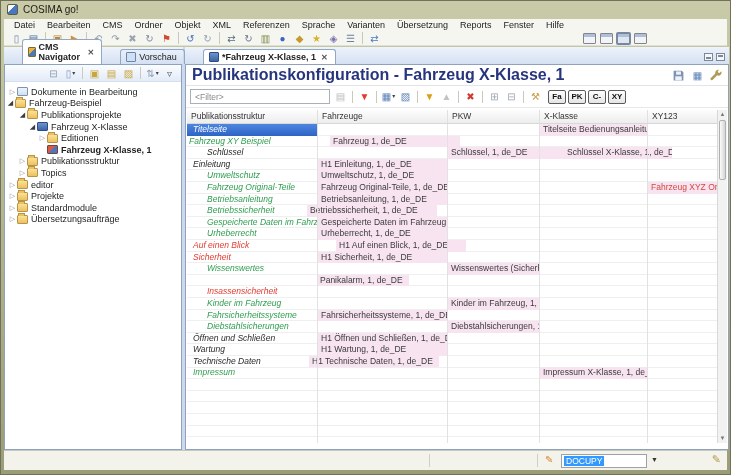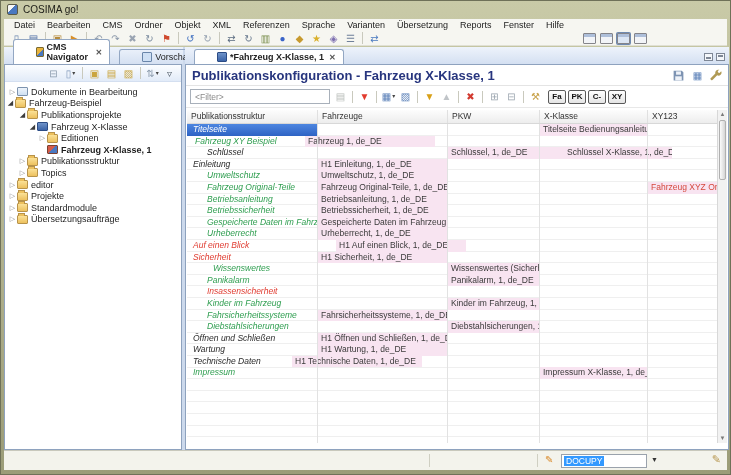--- a/index.html
+++ b/index.html
@@ -22,22 +22,22 @@
   .tg{display:block;}
   .dd{font-size:6px;color:#444;margin-left:1px;}
   .tsep{width:1px;height:12px;background:#c9c9bd;margin:0 3px;display:inline-block;}
   .perspectives{margin-left:auto;margin-right:80px;display:flex;gap:4px;align-items:center;}
   .persp{width:13px;height:11px;border:1px solid #84848a;background:#f2f4f8;position:relative;border-radius:1px;}
   .persp::before{content:"";position:absolute;left:0;top:0;right:0;height:3px;background:#aebfda;}
   .persp.active{background:#dce6f4;box-shadow:0 0 0 1px #6f8ab0;}
   
   .workbench{position:absolute;left:3px;top:46px;width:725px;height:403px;background:#ccd9ec;}
   .panel-tabs{height:17px;display:flex;align-items:flex-end;background:linear-gradient(#eef3fb,#d4e0f2);}
-  .vtab{display:flex;align-items:center;gap:3px;font-size:9px;color:#222;padding:2px 7px 2px 22px;
-        border:1px solid #93a7c3;border-bottom:none;border-radius:3px 3px 0 0;margin-left:9px;cursor:default;}
+  .vtab{display:flex;align-items:center;gap:3px;font-size:9px;color:#222;padding:2px 7px 2px 5px;
+        border:1px solid #93a7c3;border-bottom:none;border-radius:3px 3px 0 0;margin-left:18px;cursor:default;}
   .vtab.active{background:#ffffff;font-weight:bold;}
   .vtab .ticon{width:10px;height:10px;border-radius:1px;}
   .ticon.nav{background:linear-gradient(135deg,#e8b33c 50%,#4a78c0 50%);border:1px solid #7a6a30;}
   .ticon.prev{background:#cfe0f4;border:1px solid #6a86aa;}
   .ticon.pub{background:linear-gradient(#6f93c9,#3c64a8);border:1px solid #2c4c85;}
   .tab-x{color:#555;font-size:8px;margin-left:2px;}
   .mmgroup{margin-left:auto;display:flex;gap:3px;padding:0 4px 3px 0;}
   .mm{width:9px;height:8px;border:1px solid #7e8796;background:#f4f7fb;position:relative;}
   .mm.min::before{content:"";position:absolute;left:1px;right:1px;bottom:1px;height:2px;background:#7e8796;}
   .mm.max::before{content:"";position:absolute;left:1px;right:1px;top:1px;height:2px;background:#7e8796;}
@@ -56,21 +56,21 @@
   .ti.folder::before{content:"";position:absolute;top:-3px;left:0;width:5px;height:2px;
                      background:#edc15e;border:1px solid #b8934a;border-bottom:none;}
   .ti.docs{background:linear-gradient(#eef4fb,#cfe0f2);border:1px solid #7d93ae;}
   .ti.pubproj{background:linear-gradient(#6f93c9,#3c64a8);border:1px solid #2c4c85;}
   .ti.pubconf{background:linear-gradient(135deg,#d65c4a 50%,#4a78c0 50%);border:1px solid #7a4030;}
   .tlabel.bold{font-weight:bold;}
   
   .rightpanel{position:absolute;left:181px;top:0;width:544px;height:403px;}
   .ed-body{position:absolute;left:0;right:0;top:17px;bottom:0;background:#ffffff;border:1px solid #8ea2be;}
   .ed-header{height:21px;display:flex;align-items:center;padding:0 6px;border-bottom:1px solid #e4e4e4;}
-  .ed-title{font-size:13px;font-weight:bold;color:#27357e;white-space:nowrap;}
+  .ed-title{font-size:16px;font-weight:bold;color:#27357e;white-space:nowrap;}
   .ed-hicons{margin-left:auto;display:flex;align-items:center;gap:4px;}
   .filterrow{height:22px;display:flex;align-items:center;padding:0 4px;gap:2px;border-bottom:1px solid #e8e8e8;}
   .filterbox{width:140px;height:15px;border:1px solid #a8b0ba;font-size:8.5px;color:#8a8a8a;
              display:flex;align-items:center;padding:0 4px;background:#fff;}
   .langbtns{display:flex;gap:2px;margin-left:2px;}
   .lbtn{min-width:18px;height:14px;border:1px solid #5a5a5a;border-radius:2px;font-size:8px;font-weight:bold;
         display:flex;align-items:center;justify-content:center;background:linear-gradient(#ffffff,#e4e4e4);
         padding:0 2px;color:#111;cursor:default;}
   
   .tablewrap{position:absolute;left:1px;right:1px;top:45px;bottom:6px;}
@@ -404,21 +404,21 @@
             </div>
           <div class="tbody">
               <div class="trow">
                 <span class="td first lab-sel" style="width: 131px; padding-left: 6px;">Titelseite</span>
                 <span class="td" style="width: 130px;"></span>
                 <span class="td" style="width: 92px;"></span>
                 <span class="td cell-pink" style="width: 108px;">Titelseite Bedienungsanleitu</span>
                 <span class="td" style="width: 72px;"></span>
               </div>
               <div class="trow">
-                <span class="td first lab-green" style="width: 118px; padding-left: 8px;">Fahrzeug XY Beispiel</span>
+                <span class="td first lab-green" style="width: 143px; padding-left: 2px;">Fahrzeug XY Beispiel</span>
                 <span class="td cell-pink" style="width: 130px;">Fahrzeug  1, de_DE</span>
                 <span class="td" style="width: 92px;"></span>
                 <span class="td" style="width: 108px;"></span>
                 <span class="td" style="width: 72px;"></span>
               </div>
               <div class="trow">
                 <span class="td first lab-black" style="width: 131px; padding-left: 20px;">Schlüssel</span>
                 <span class="td" style="width: 130px;"></span>
                 <span class="td cell-pink" style="width: 116px;">Schlüssel, 1, de_DE</span>
                 <span class="td cell-pink" style="width: 108px;">Schlüssel X-Klasse, 1, de_DE</span>
@@ -446,21 +446,21 @@
                 <span class="td cell-red" style="width: 72px;">Fahrzeug XYZ Original-Tei</span>
               </div>
               <div class="trow">
                 <span class="td first lab-green" style="width: 131px; padding-left: 20px;">Betriebsanleitung</span>
                 <span class="td cell-pink" style="width: 130px;">Betriebsanleitung, 1, de_DE</span>
                 <span class="td" style="width: 92px;"></span>
                 <span class="td" style="width: 108px;"></span>
                 <span class="td" style="width: 72px;"></span>
               </div>
               <div class="trow">
-                <span class="td first lab-green" style="width: 131px; padding-left: 20px;">Betriebssicherheit</span>
+                <span class="td first lab-green" style="width: 120px; padding-left: 20px;">Betriebssicherheit</span>
                 <span class="td cell-pink" style="width: 130px;">Betriebssicherheit, 1, de_DE</span>
                 <span class="td" style="width: 92px;"></span>
                 <span class="td" style="width: 108px;"></span>
                 <span class="td" style="width: 72px;"></span>
               </div>
               <div class="trow">
                 <span class="td first lab-green" style="width: 131px; padding-left: 20px;">Gespeicherte Daten im Fahrzeug</span>
                 <span class="td cell-pink" style="width: 130px;">Gespeicherte Daten im Fahrzeug, 1, de_DE</span>
                 <span class="td" style="width: 92px;"></span>
                 <span class="td" style="width: 108px;"></span>
@@ -481,28 +481,27 @@
                 <span class="td" style="width: 72px;"></span>
               </div>
               <div class="trow">
                 <span class="td first lab-red" style="width: 131px; padding-left: 6px;">Sicherheit</span>
                 <span class="td cell-pink" style="width: 130px;">H1 Sicherheit, 1, de_DE</span>
                 <span class="td" style="width: 92px;"></span>
                 <span class="td" style="width: 108px;"></span>
                 <span class="td" style="width: 72px;"></span>
               </div>
               <div class="trow">
-                <span class="td first lab-green" style="width: 131px; padding-left: 26px;">Wissenswertes</span>
+                <span class="td first lab-green" style="width: 131px; padding-left: 20px;">Wissenswertes</span>
                 <span class="td" style="width: 130px;"></span>
                 <span class="td cell-pink" style="width: 92px;">Wissenswertes (Sicherheit),</span>
                 <span class="td" style="width: 108px;"></span>
                 <span class="td" style="width: 72px;"></span>
               </div>
               <div class="trow">
-                <span class="td first lab-green" style="width: 131px; padding-left: 20px;">Panikalarm</span>
                 <span class="td" style="width: 130px;"></span>
                 <span class="td cell-pink" style="width: 92px;">Panikalarm, 1, de_DE</span>
                 <span class="td" style="width: 108px;"></span>
                 <span class="td" style="width: 72px;"></span>
               </div>
               <div class="trow">
                 <span class="td first lab-red" style="width: 131px; padding-left: 20px;">Insassensicherheit</span>
                 <span class="td" style="width: 130px;"></span>
                 <span class="td" style="width: 92px;"></span>
                 <span class="td" style="width: 108px;"></span>
@@ -537,21 +536,21 @@
                 <span class="td" style="width: 72px;"></span>
               </div>
               <div class="trow">
                 <span class="td first lab-black" style="width: 131px; padding-left: 6px;">Wartung</span>
                 <span class="td cell-pink" style="width: 130px;">H1 Wartung, 1, de_DE</span>
                 <span class="td" style="width: 92px;"></span>
                 <span class="td" style="width: 108px;"></span>
                 <span class="td" style="width: 72px;"></span>
               </div>
               <div class="trow">
-                <span class="td first lab-black" style="width: 105px; padding-left: 6px;">Technische Daten</span>
+                <span class="td first lab-black" style="width: 122px; padding-left: 6px;">Technische Daten</span>
                 <span class="td cell-pink" style="width: 130px;">H1 Technische Daten, 1, de_DE</span>
                 <span class="td" style="width: 92px;"></span>
                 <span class="td" style="width: 108px;"></span>
                 <span class="td" style="width: 72px;"></span>
               </div>
               <div class="trow">
                 <span class="td first lab-green" style="width: 131px; padding-left: 6px;">Impressum</span>
                 <span class="td" style="width: 130px;"></span>
                 <span class="td" style="width: 92px;"></span>
                 <span class="td cell-pink" style="width: 108px;">Impressum X-Klasse, 1, de_I</span>

